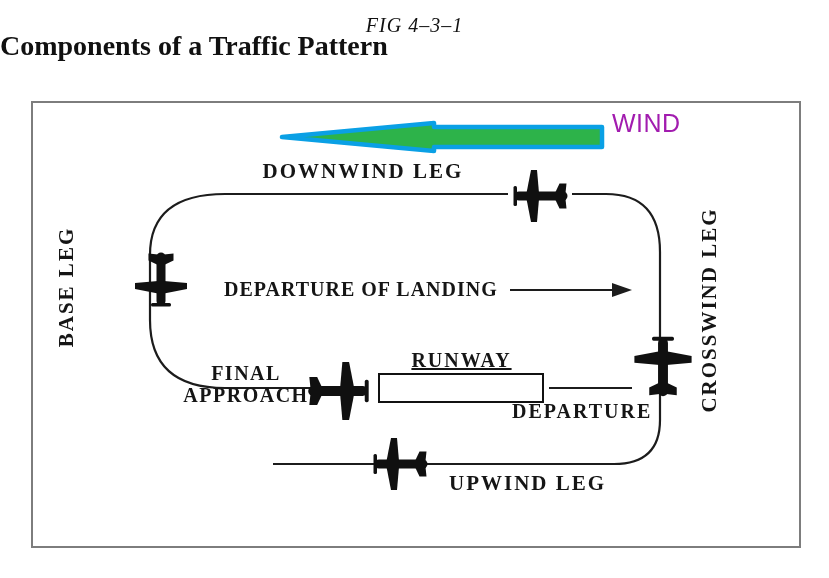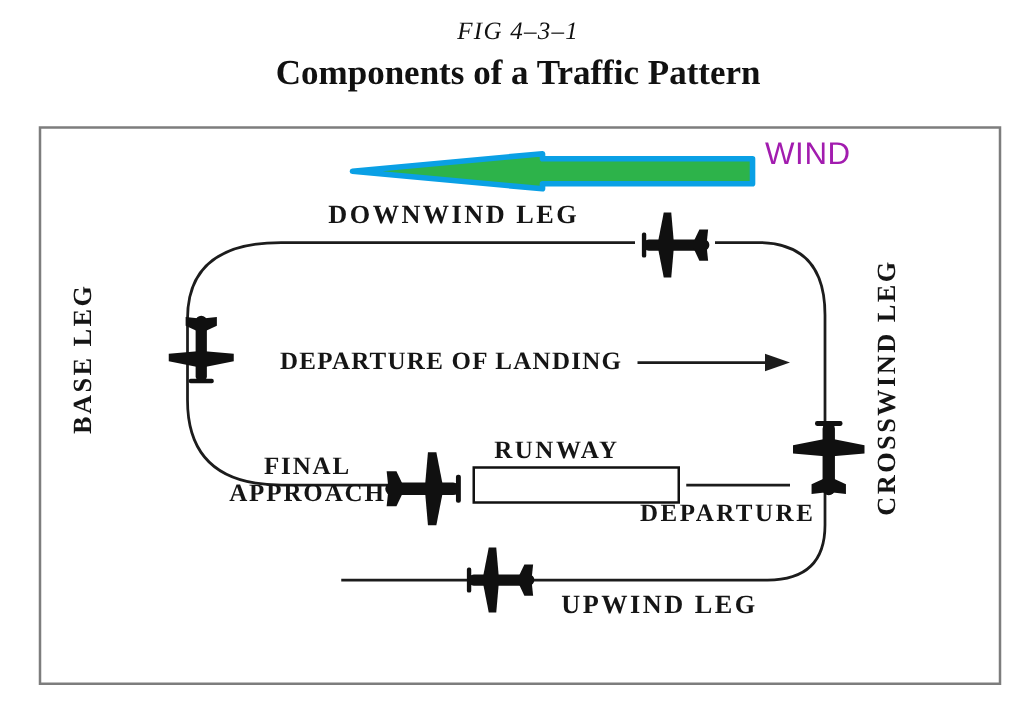--- a/index.html
+++ b/index.html
@@ -6,21 +6,21 @@
   body{
     width:829px;height:578px;background:#ffffff;overflow:hidden;position:relative;
     font-family:"Liberation Serif", serif;
   }
   .abs{position:absolute;}
   .fig-number{
     left:0;top:14px;width:829px;text-align:center;
     font-size:20px;font-weight:normal;font-style:italic;letter-spacing:1px;color:#111;
   }
   .fig-title{
-    left:0;top:43px;width:829px;text-align:center;
+    left:0;top:30px;width:829px;text-align:left;
     font-size:28px;font-weight:bold;color:#111;
   }
   .diagram-box{
     left:31px;top:101px;width:766px;height:443px;
     border:2px solid #7d7d7d;background:#fff;
   }
   .dsvg{left:0;top:0;width:829px;height:578px;}
   .lbl{
     position:absolute;color:#151515;font-weight:bold;font-size:21px;
     letter-spacing:2px;white-space:nowrap;line-height:22px;
@@ -90,17 +90,17 @@
 
 <div class="lbl center rot" style="left:607px;top:296px;width:210px;height:28px;">CROSSWIND LEG</div>
 
 <div class="lbl dol" style="left:224px;top:278px;">DEPARTURE OF LANDING</div>
 
 <div class="lbl final center" style="left:180px;top:362px;width:132px;">
   <div>FINAL</div>
   <div>APPROACH</div>
 </div>
 
-<div class="lbl center" style="left:364px;top:349px;width:163px;font-size:20px;">RUNWAY</div>
+<div class="lbl center" style="left:380px;top:349px;width:163px;font-size:20px;text-decoration:underline;">RUNWAY</div>
 
 <div class="lbl center" style="left:512px;top:400px;width:140px;font-size:20px;">DEPARTURE</div>
 
 <div class="lbl" style="left:449px;top:472px;">UPWIND LEG</div>
 
 </body></html>

